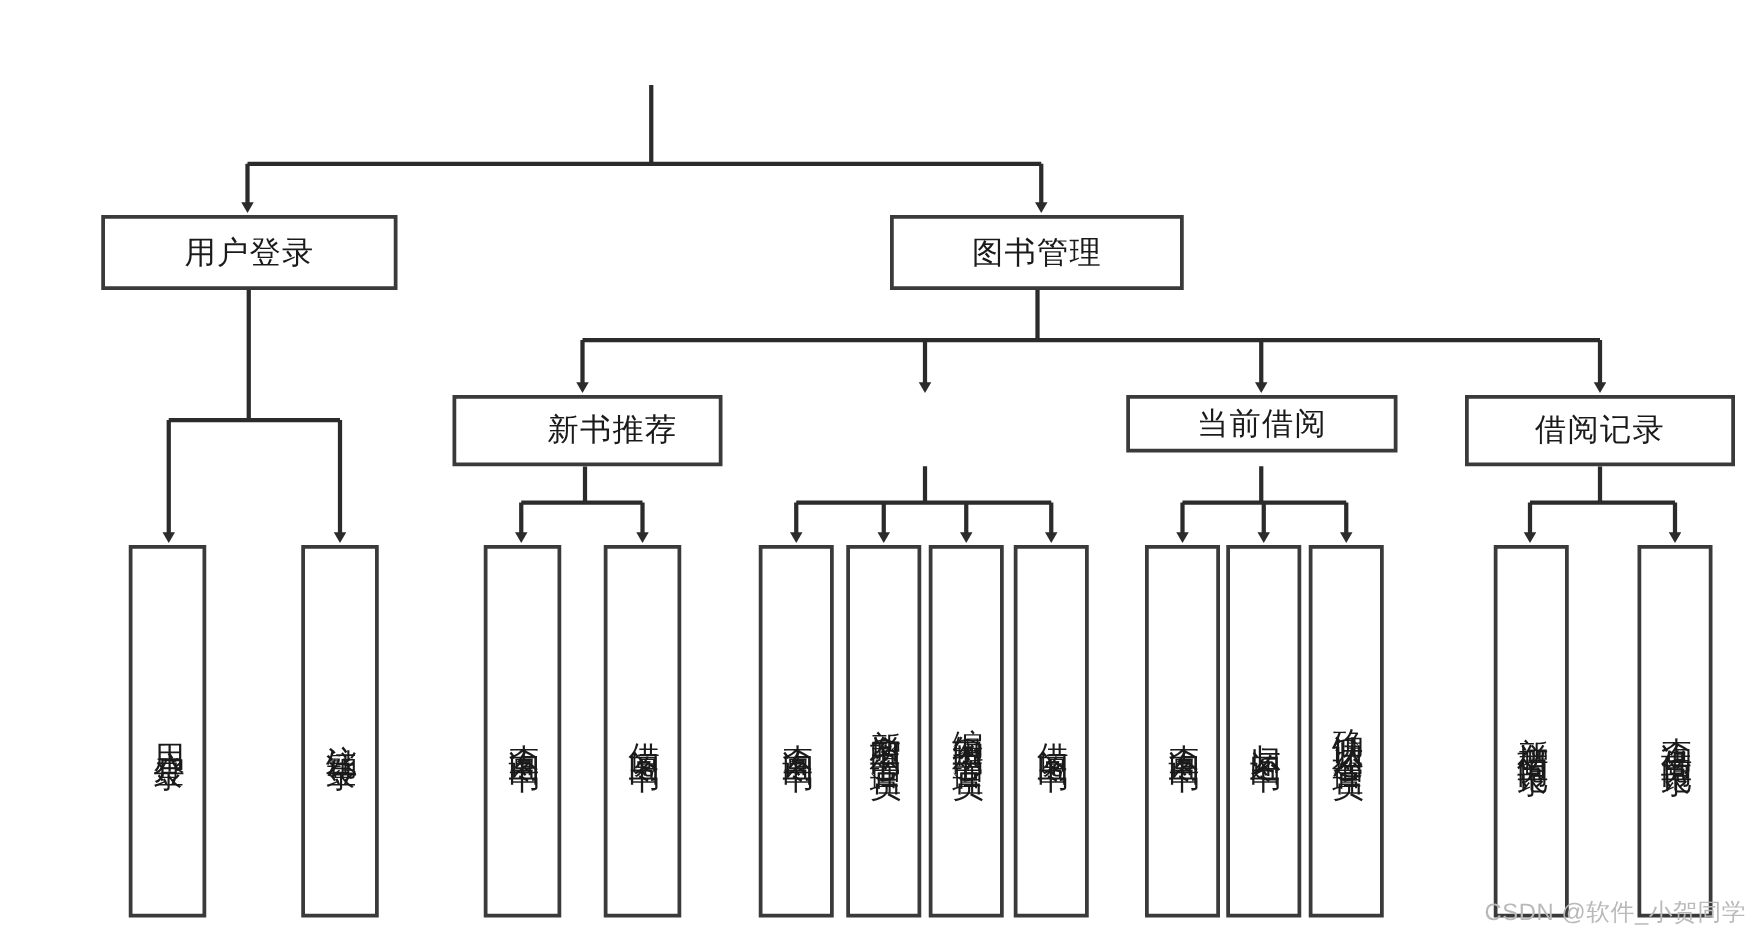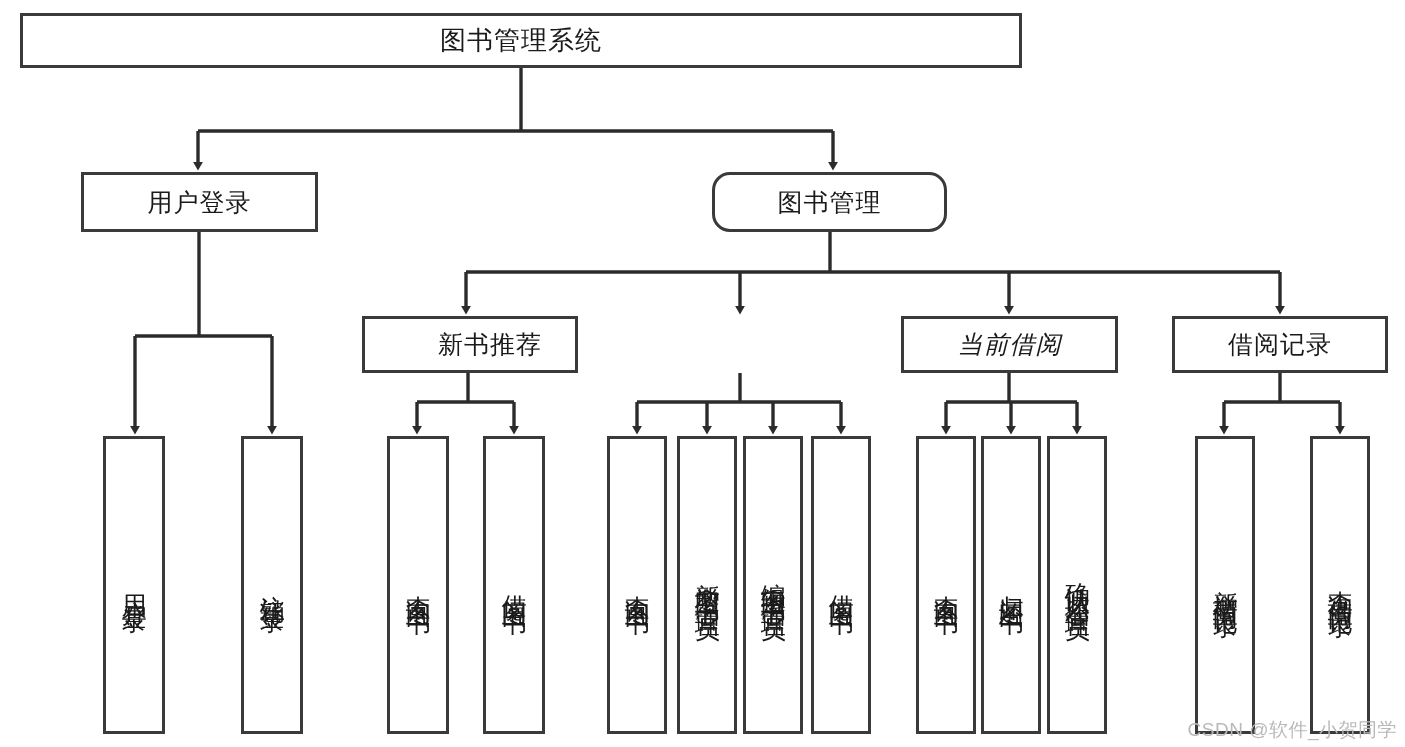--- a/index.html
+++ b/index.html
@@ -114,27 +114,26 @@
       <path d="M1011,402 L1011,430" marker-end="url(#arrow)"></path>
       <path d="M1077,402 L1077,430" marker-end="url(#arrow)"></path>
 
       <path d="M1280,373 L1280,402"></path>
       <path d="M1224,402 L1340,402"></path>
       <path d="M1224,402 L1224,430" marker-end="url(#arrow)"></path>
       <path d="M1340,402 L1340,430" marker-end="url(#arrow)"></path>
     </g>
   </svg>
 
-  <div class="node horizontal root" style="left:20px; top:13px; width:1002px; height:55px;">图书管理系统</div>
 
   <div class="node horizontal" style="left:81px; top:172px; width:237px; height:60px;">用户登录</div>
-  <div class="node horizontal" style="left:712px; top:172px; width:235px; height:60px;border-radius:18px;">图书管理</div>
+  <div class="node horizontal" style="left:712px; top:172px; width:235px; height:60px;">图书管理</div>
 
   <div class="node horizontal" style="left:362px; top:316px; width:216px; height:57px;padding-left:40px;">新书推荐</div>
-  <div class="node horizontal" style="left:901px; top:316px; width:217px; height:57px;font-style:italic;">当前借阅</div>
+  <div class="node horizontal" style="left:901px; top:316px; width:217px; height:46px;">当前借阅</div>
   <div class="node horizontal" style="left:1172px; top:316px; width:216px; height:57px;">借阅记录</div>
 
   <div class="node vertical" style="left:103px; top:436px; width:62px; height:298px;">用户登录</div>
   <div class="node vertical" style="left:241px; top:436px; width:62px; height:298px;">注销登录</div>
 
   <div class="node vertical" style="left:387px; top:436px; width:62px; height:298px;">查询图书</div>
   <div class="node vertical" style="left:483px; top:436px; width:62px; height:298px;">借阅图书</div>
 
   <div class="node vertical" style="left:607px; top:436px; width:60px; height:298px;">查询图书</div>
   <div class="node vertical" style="left:677px; top:436px; width:60px; height:298px;">新增图书（管理员）</div>

